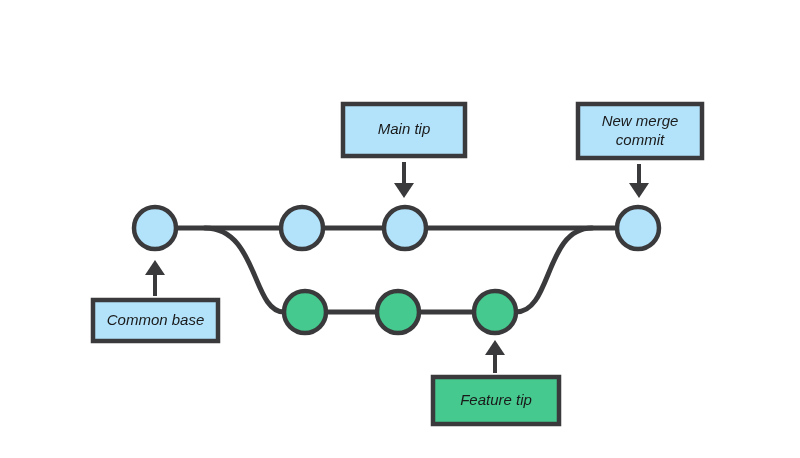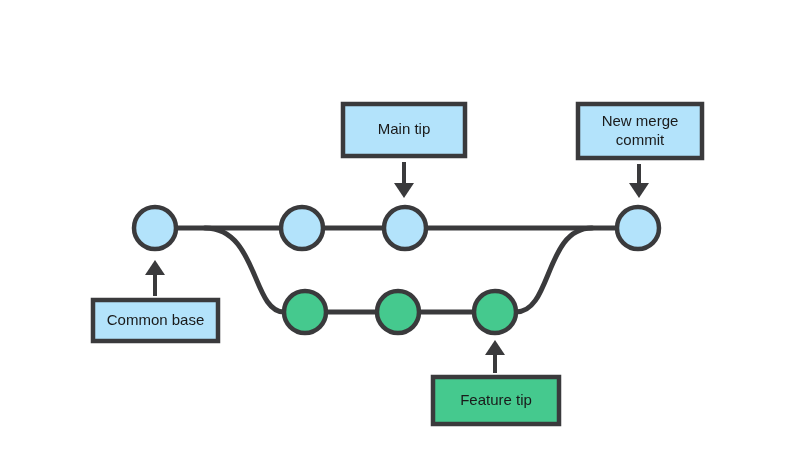--- a/index.html
+++ b/index.html
@@ -38,21 +38,21 @@
     stroke-linecap: round;
     stroke-linejoin: round;
   }
   .box-rect { stroke-width: 4.5px; }
   .arrow-shaft { stroke-width: 4px; stroke-linecap: butt; fill: none; }
   .arrow-head { stroke: none; }
 </style>
 </head>
 <body>
 
-<div id="diagram-root" style="background: rgb(255, 255, 255);">
+<div id="diagram-root" style="background: rgb(255, 255, 255); font-style: italic;">
   <svg id="git-graph" viewBox="0 0 800 458" xmlns="http://www.w3.org/2000/svg">
 
     <g>
       <path class="branch-line" d="M 176 228 L 617 228" stroke="#3a3a3c"></path>
       <path class="branch-line" d="M 205 228 C 258 228 252 312 284 312" stroke="#3a3a3c"></path>
       <path class="branch-line" d="M 516 312 C 552 312 545 228 592 228" stroke="#3a3a3c"></path>
       <path class="branch-line" d="M 326 312 L 474 312" stroke="#3a3a3c"></path>
     </g>
 
     <g>

